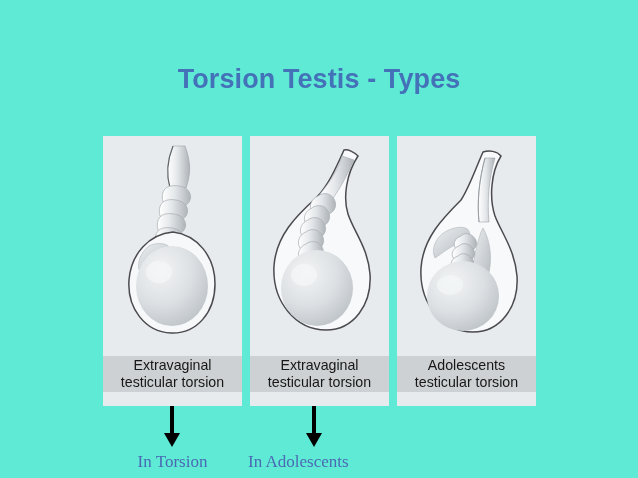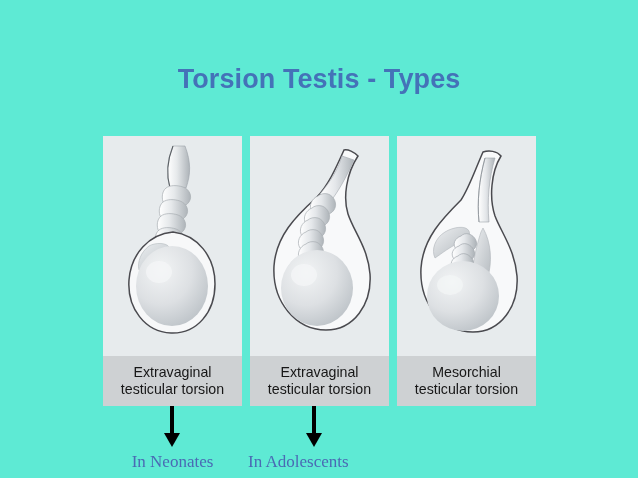--- a/index.html
+++ b/index.html
@@ -65,21 +65,21 @@
     width: 139px;
     height: 220px;
   }
   .art svg { display: block; }
 
   .caption {
     position: absolute;
     left: 0;
     top: 220px;
     width: 139px;
-    height: 50px;
+    height: 36px;
     background: #ced1d3;
     display: flex;
     flex-direction: column;
     align-items: center;
     justify-content: center;
     line-height: 1.18;
     color: #171717;
     font-size: 14.2px;
     text-align: center;
   }
@@ -247,36 +247,36 @@
             <path d="M64 100 C58 102 55 108 59 113 C64 118 74 117 78 112 C82 107 78 100 72 98 C69 97 66 98 64 100 Z" fill="url(#g3cord)"></path>
             <path d="M62 110 C56 112 53 118 57 123 C62 128 72 127 76 122 C80 117 76 110 70 108 C67 107 64 108 62 110 Z" fill="url(#g3cord)"></path>
             <path d="M61 120 C55 122 52 128 56 133 C61 138 71 137 75 132 C79 127 75 120 69 118 C66 117 63 118 61 120 Z" fill="url(#g3cord)"></path>
           </g>
 
           <ellipse cx="66" cy="160" rx="36" ry="35" fill="url(#g3testis)"></ellipse>
           <ellipse cx="53" cy="149" rx="13" ry="10" fill="#f4f6f7" opacity="0.7"></ellipse>
         </svg>
       </div>
       <div class="caption">
-        <span class="l1">Mesorchial</span>
+        <span class="l1">Adolescents</span>
         <span class="l2">testicular torsion</span>
       </div>
     </div>
 
   </div>
 
   <div class="arrow a0">
     <svg width="22" height="42" viewBox="0 0 22 42" xmlns="http://www.w3.org/2000/svg">
       <rect x="9" y="0" width="4" height="29" fill="#000000"></rect>
       <polygon points="3,27 19,27 11,41" fill="#000000"></polygon>
     </svg>
   </div>
   <div class="arrow a1">
     <svg width="22" height="42" viewBox="0 0 22 42" xmlns="http://www.w3.org/2000/svg">
       <rect x="9" y="0" width="4" height="29" fill="#000000"></rect>
       <polygon points="3,27 19,27 11,41" fill="#000000"></polygon>
     </svg>
   </div>
 
-  <div class="footnote f0">In Neonates</div>
+  <div class="footnote f0">In Torsion</div>
   <div class="footnote f1">In Adolescents</div>
 
 </div>
 
 </body></html>

